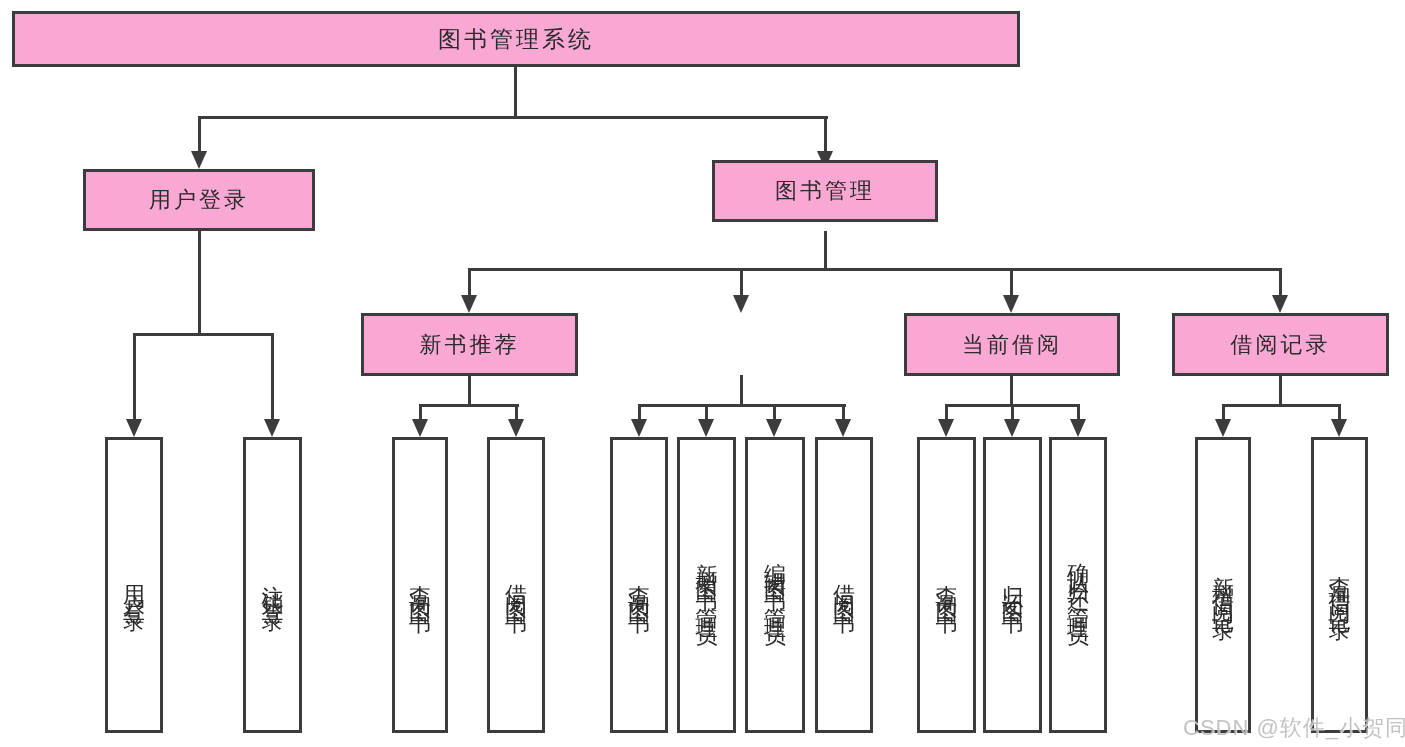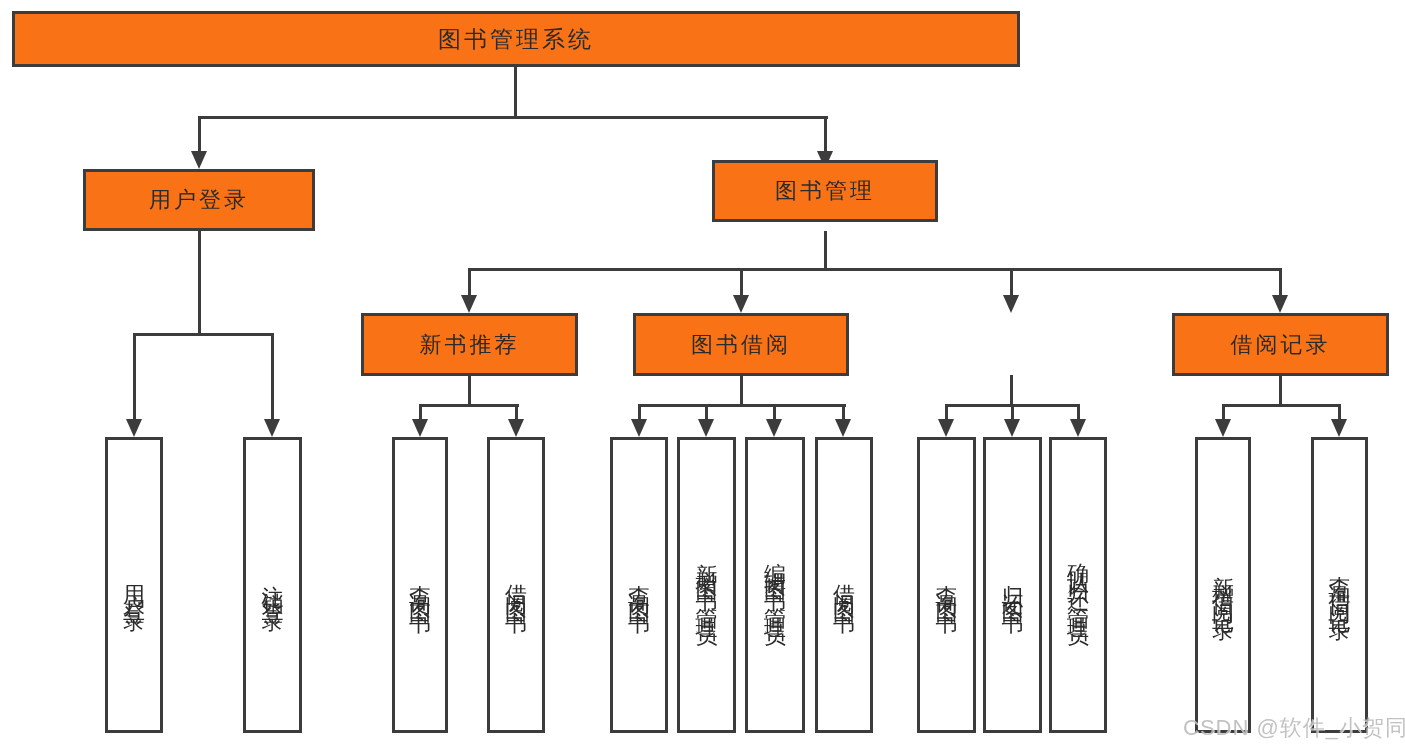--- a/index.html
+++ b/index.html
@@ -9,21 +9,21 @@
     --wm:#bcbcbc;
   }
   html,body{margin:0;padding:0;background:var(--bg);}
   .canvas{
     position:relative;width:1405px;height:747px;background:var(--bg);
     font-family:"Liberation Sans","DejaVu Sans",sans-serif;
     color:var(--text);overflow:hidden;
   }
   .node{
     position:absolute;box-sizing:border-box;border:3px solid var(--line);
-    background:#f97316;display:flex;align-items:center;justify-content:center;
+    background:#f9a8d4;display:flex;align-items:center;justify-content:center;
     font-size:22px;letter-spacing:3px;color:var(--text);z-index:1;
   }
   .node.root{font-size:23px;}
   .vnode{
     position:absolute;box-sizing:border-box;border:3px solid var(--line);
     background:#fff;display:flex;align-items:center;justify-content:center;
     z-index:1;
   }
   .vnode span{
     writing-mode:vertical-lr;text-orientation:mixed;
@@ -79,22 +79,22 @@
   <div class="vl" style="left:740px;top:268px;width:3px;height:28px;"></div>
   <div class="arr" style="left:733px;top:295px;"></div>
   <div class="vl" style="left:1010px;top:268px;width:3px;height:28px;"></div>
   <div class="arr" style="left:1003px;top:295px;"></div>
   <div class="vl" style="left:1279px;top:268px;width:3px;height:28px;"></div>
   <div class="arr" style="left:1272px;top:295px;"></div>
 
   <div class="node" style="left:361px;top:313px;width:217px;height:63px;">
     <span>新书推荐</span>
   </div>
-  <div class="node" style="left:633px;top:313px;width:216px;height:63px;">
-    <span>图书借阅</span>
+  <div class="node" style="left:904px;top:313px;width:216px;height:63px;">
+    <span>当前借阅</span>
   </div>
   <div class="node" style="left:1172px;top:313px;width:217px;height:63px;">
     <span>借阅记录</span>
   </div>
 
   <div class="vl" style="left:468px;top:375px;width:3px;height:32px;"></div>
   <div class="hl" style="left:419px;top:404px;width:100px;height:3px;"></div>
   <div class="vl" style="left:419px;top:404px;width:3px;height:15px;"></div>
   <div class="arr" style="left:412px;top:419px;"></div>
   <div class="vl" style="left:515px;top:404px;width:3px;height:15px;"></div>

